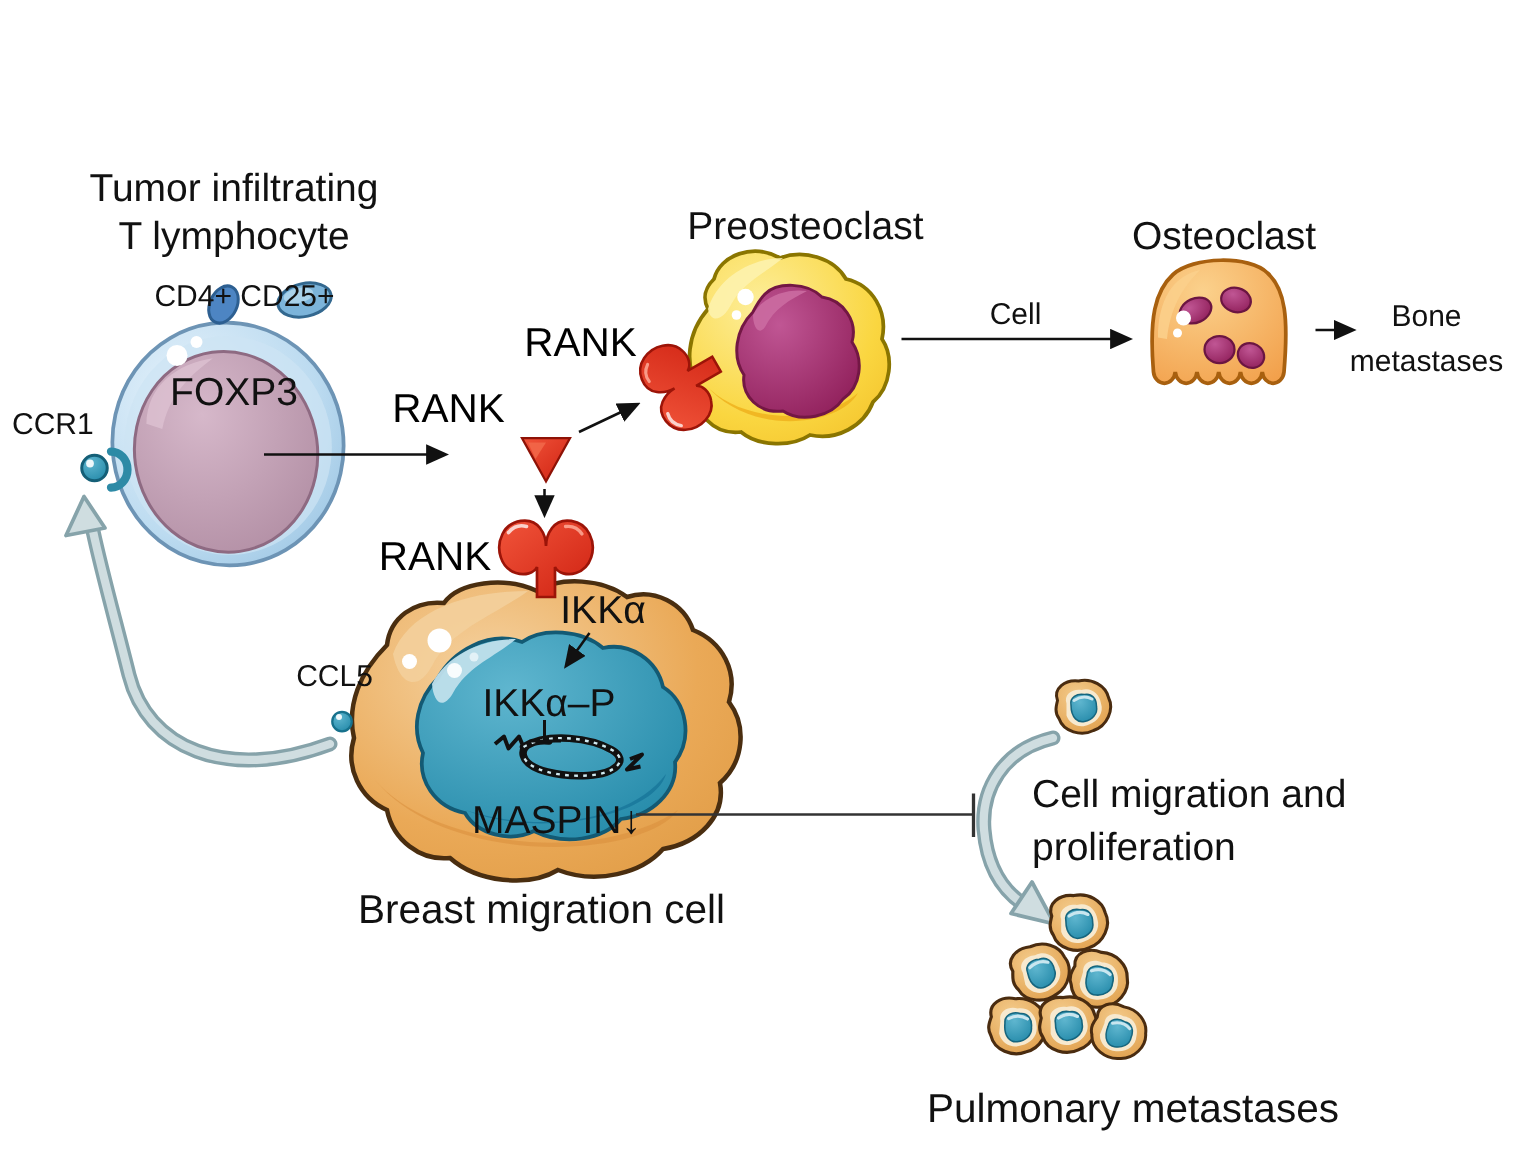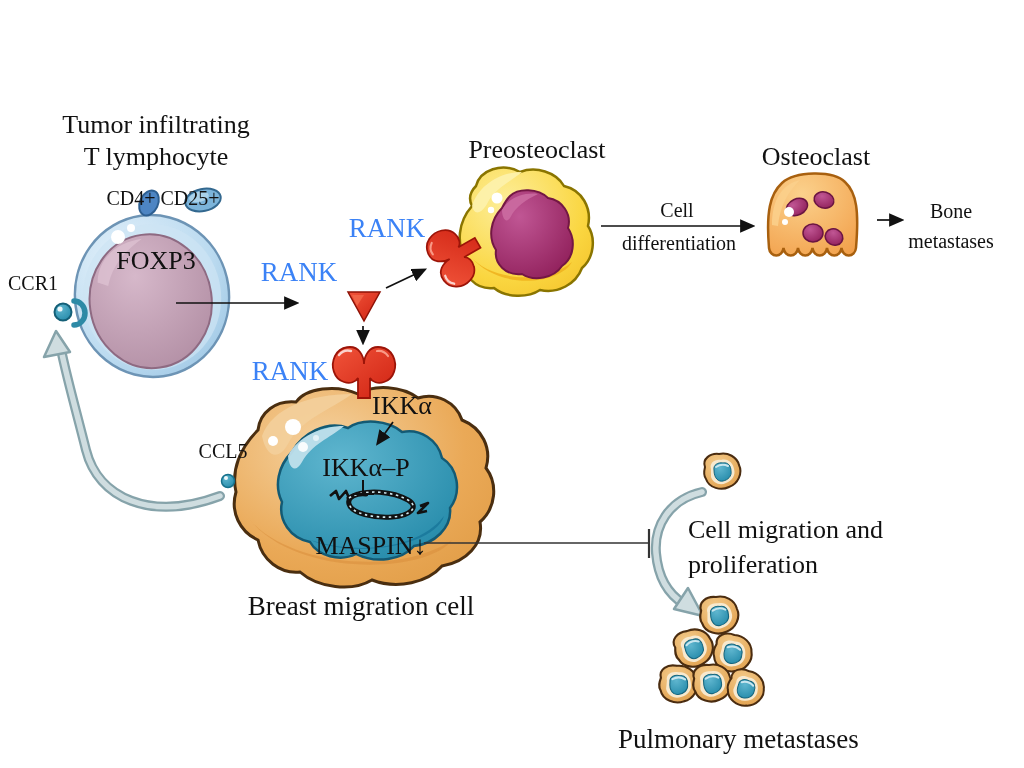--- a/index.html
+++ b/index.html
@@ -1,22 +1,22 @@
 <!DOCTYPE html>
 <html><head>
 <meta charset="utf-8">
 <style>
   html,body{margin:0;padding:0;background:#fff;}
   #canvas{position:relative;width:1024px;height:768px;background:#ffffff;overflow:hidden;
-          font-family:Liberation Serif, serif;}
+          font-family:Liberation Sans, sans-serif;}
   #art{position:absolute;left:0;top:0;}
   .lbl{position:absolute;color:#111;font-size:26px;line-height:32px;white-space:pre-line;
        text-align:center;transform:translateX(-50%);}
   .lbl.left{transform:none;text-align:left;}
-  .red{color:#3b82f6;}
+  .red{color:#000000;}
   .fs24{font-size:20px;line-height:30px;}
   .fs27{font-size:27px;line-height:33px;}
 </style>
 </head>
 <body>
 
 <div id="canvas">
 
 <svg id="art" width="1024" height="768" viewBox="0 0 1024 768">
   <defs>
@@ -195,21 +195,20 @@
 <div class="lbl" style="left:156px;top:109px">Tumor infiltrating
 T lymphocyte</div>
 <div class="lbl fs24" style="left:163px;top:183px">CD4+ CD25+</div>
 <div class="lbl left fs24" style="left:8px;top:268px">CCR1</div>
 <div class="lbl" style="left:156px;top:245px">FOXP3</div>
 <div class="lbl red fs27" style="left:299px;top:256px">RANK</div>
 <div class="lbl red fs27" style="left:387px;top:212px">RANK</div>
 <div class="lbl red fs27" style="left:290px;top:355px">RANK</div>
 <div class="lbl" style="left:537px;top:134px">Preosteoclast</div>
 <div class="lbl fs24" style="left:677px;top:195px">Cell</div>
-<div class="lbl fs24" style="left:679px;top:228px">differentiation</div>
 <div class="lbl" style="left:816px;top:141px">Osteoclast</div>
 <div class="lbl fs24" style="left:951px;top:196px">Bone
 metastases</div>
 <div class="lbl" style="left:402px;top:390px">IKKα</div>
 <div class="lbl" style="left:366px;top:452px">IKKα–P</div>
 <div class="lbl" style="left:371px;top:530px">MASPIN↓</div>
 <div class="lbl fs24" style="left:223px;top:436px">CCL5</div>
 <div class="lbl fs27" style="left:361px;top:590px">Breast migration cell</div>
 <div class="lbl left fs27" style="left:618px;top:723px">Pulmonary metastases</div>
 <div class="lbl left" style="left:688px;top:512px;line-height:35px">Cell migration and

